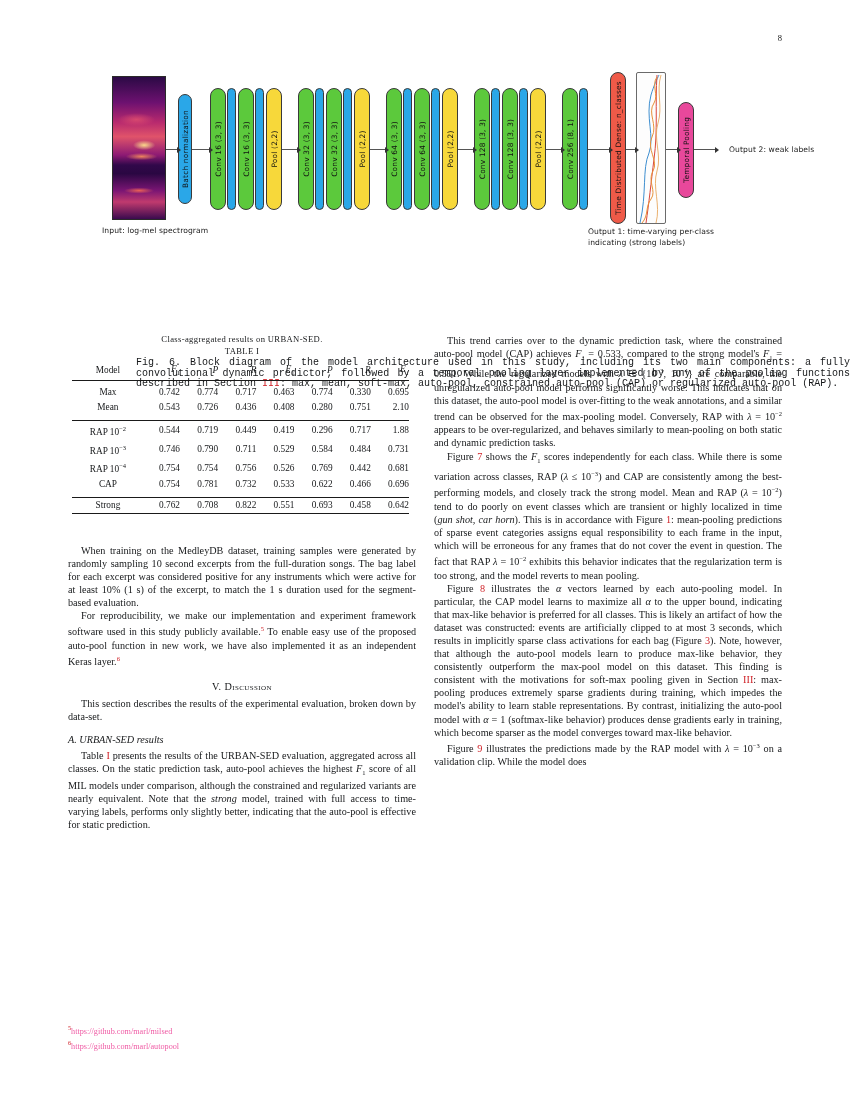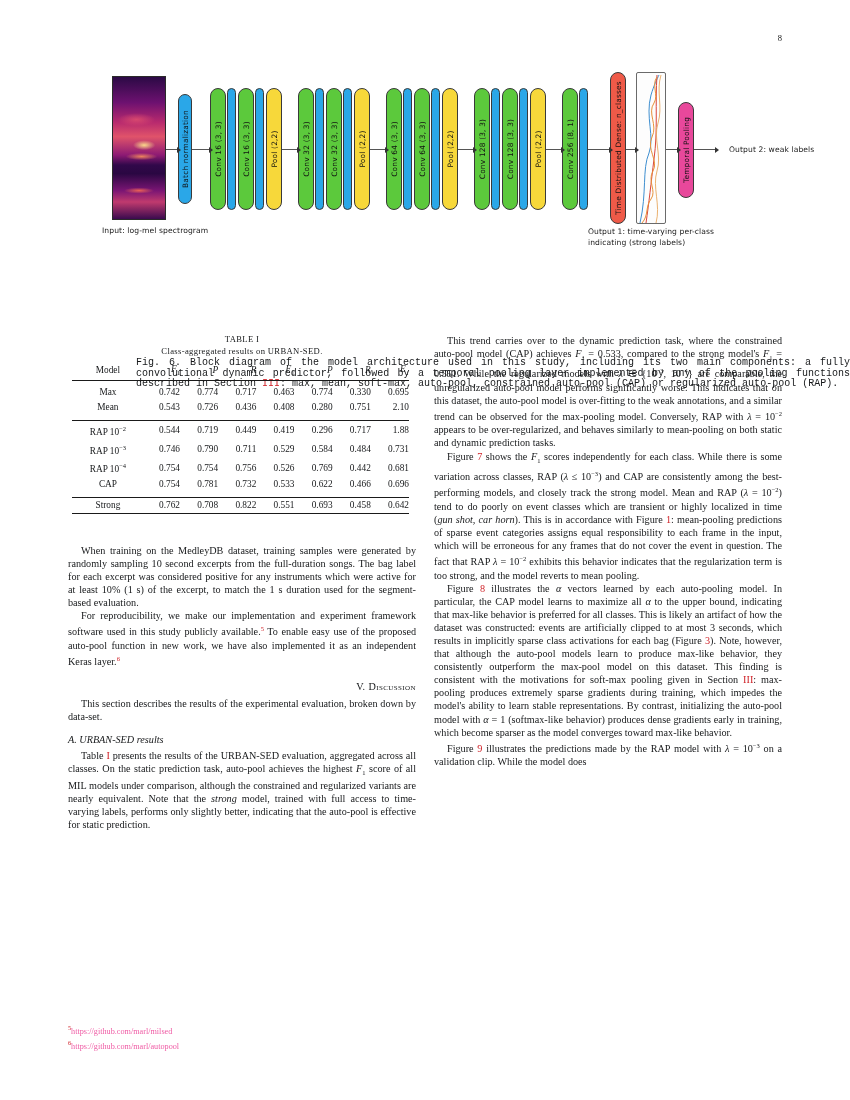--- a/index.html
+++ b/index.html
@@ -105,21 +105,21 @@
   sup{font-size:6.5px;}
   .it{font-style:italic;}
   .red{color:#cf2127;}
   .foot{
     position:absolute;left:68px;top:1022px;width:348px;
     font-size:8.2px;line-height:11px;font-family:"Liberation Serif",serif;
   }
   .foot div{color:#ef5aa4;}
   .foot sup{color:#cf2127;font-size:6.2px;}
   .sec-head{
-    text-align:right;font-variant:small-caps;font-size:10.2px;
+    text-align:center;font-variant:small-caps;font-size:10.2px;
     margin:11px 0 4px 0;letter-spacing:.4px;
   }
   .sub-head{
     font-style:italic;font-size:10.2px;margin:10px 0 3px 0;
   }
   svg.curves{position:absolute;left:0;top:0;}
 </style>
 </head>
 <body>
 
@@ -220,22 +220,22 @@
         <div class="out-label" style="left: 520px; top: 160px; width: 180px;"><span>Output 1: time-varying per-class</span><br><span>indicating (strong labels)</span></div>
       </div>
     <div class="caption">
       <span>Fig. 6.  Block diagram of the model architecture used in this study, including its two main components: a fully convolutional dynamic predictor, followed by a temporal pooling layer implemented by any of the pooling functions described in Section </span><span class="red">III</span><span>: max, mean, soft-max, auto-pool, constrained auto-pool (CAP) or regularized auto-pool (RAP).</span>
     </div>
   </div>
 
   <div class="col col-left">
 
     <div>
+      <div class="tbl-title sc">Class-aggregated results on URBAN-SED.</div>
       <div class="tbl-title">TABLE I</div>
-      <div class="tbl-title sc">Class-aggregated results on URBAN-SED.</div>
 
       <table class="results">
         <tbody>
           <tr class="hdr-row">
             <td class="lft">Model</td>
             <td><span class="it">F</span><sub>1</sub></td>
             <td><span class="it">P</span></td>
             <td><span class="it">R</span></td>
             <td><span class="it">F</span><sub>1</sub></td>
             <td><span class="it">P</span></td>

